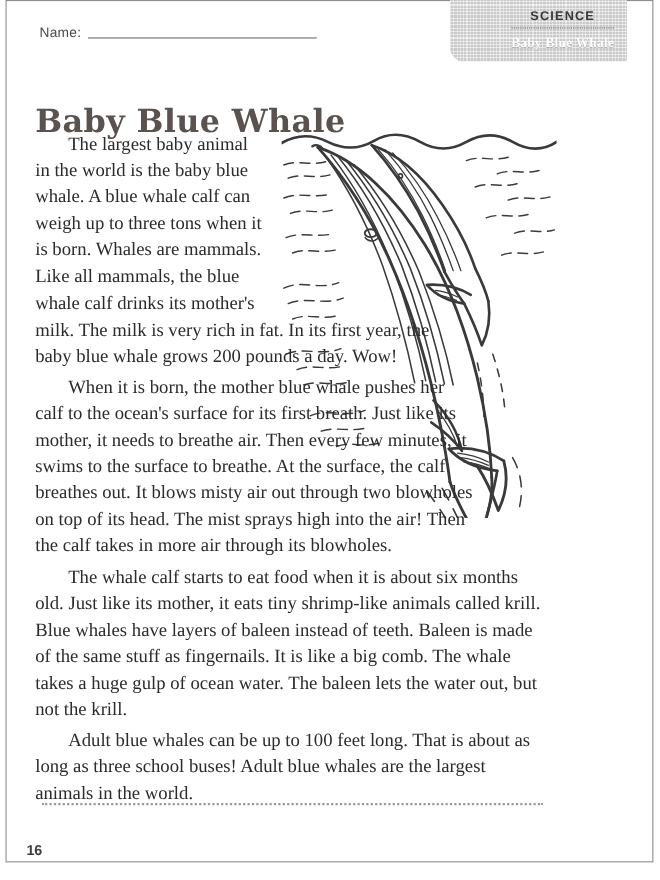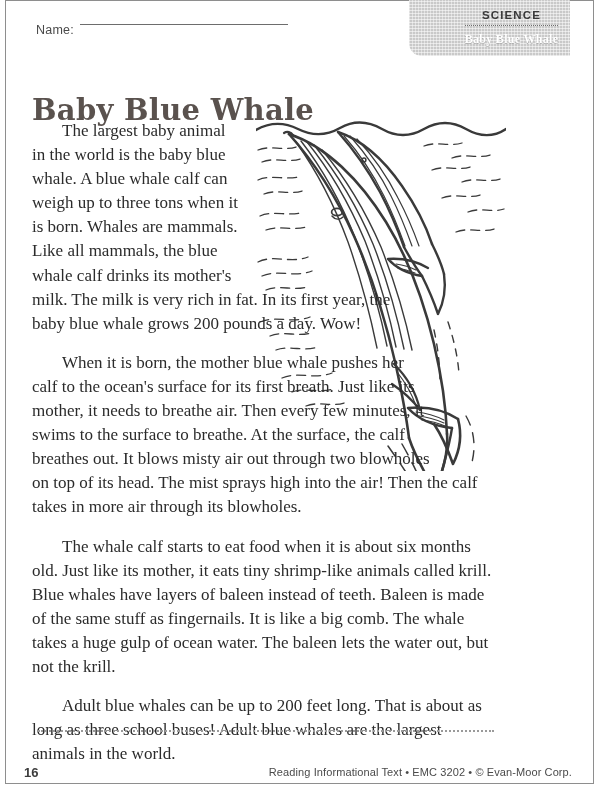--- a/index.html
+++ b/index.html
@@ -25,21 +25,21 @@
     box-sizing: border-box;
     pointer-events: none;
   }
 
   
   .name-row {
     position: absolute;
     left: 36px;
     top: 24px;
     display: flex;
-    align-items: flex-start;
+    align-items: flex-end;
   }
   .name-label {
     font-family: "Liberation Sans", sans-serif;
     font-size: 12.5px;
     color: #4a4a4a;
     letter-spacing: 0.2px;
     line-height: 1;
   }
   .name-rule {
     width: 208px;
@@ -130,21 +130,21 @@
     width: 252px;
     height: 352px;
     shape-outside: polygon(0px 0px, 252px 0px, 252px 352px, 194px 352px, 194px 300px, 186px 250px, 172px 196px, 150px 150px, 0px 150px);
     -webkit-shape-outside: polygon(0px 0px, 252px 0px, 252px 352px, 194px 352px, 194px 300px, 186px 250px, 172px 196px, 150px 150px, 0px 150px);
   }
   .article p {
     margin: 0 0 0 0;
     text-indent: 30px;
   }
   .article p + p {
-    margin-top: 15px;
+    margin-top: 4px;
   }
 
   
   .footer-dots {
     position: absolute;
     left: 38px;
     top: 730px;
     width: 456px;
     height: 0;
     border-bottom: 2px dotted #9a9a9a;
@@ -288,20 +288,19 @@
         <path d="M192 206 C198 224, 202 242, 203 258"></path>
       </g>
     </svg>
   </div>
 
   <div class="article">
     <div class="wrap-shape"></div>
     <p>The largest baby animal in the world is the baby blue whale. A blue whale calf can weigh up to three tons when it is born. Whales are mammals. Like all mammals, the blue whale calf drinks its mother's milk. The milk is very rich in fat. In its first year, the baby blue whale grows 200 pounds a day. Wow!</p>
     <p>When it is born, the mother blue whale pushes her calf to the ocean's surface for its first breath. Just like its mother, it needs to breathe air. Then every few minutes, it swims to the surface to breathe. At the surface, the calf breathes out. It blows misty air out through two blowholes on top of its head. The mist sprays high into the air! Then the calf takes in more air through its blowholes.</p>
     <p>The whale calf starts to eat food when it is about six months old. Just like its mother, it eats tiny shrimp-like animals called krill. Blue whales have layers of baleen instead of teeth. Baleen is made of the same stuff as fingernails. It is like a big comb. The whale takes a huge gulp of ocean water. The baleen lets the water out, but not the krill.</p>
-    <p>Adult blue whales can be up to 200 feet long. That is about as long as three school buses! Adult blue whales are the largest animals in the world.</p>
+    <p>Adult blue whales can be up to 100 feet long. That is about as long as three school buses! Adult blue whales are the largest animals in the world.</p>
   </div>
 
   <div class="footer-dots"></div>
   <div class="footer-page">16</div>
-  <div class="footer-credit">Reading Informational Text • EMC 3202 • © Evan-Moor Corp.</div>
 
 </div>
 
 </body></html>

